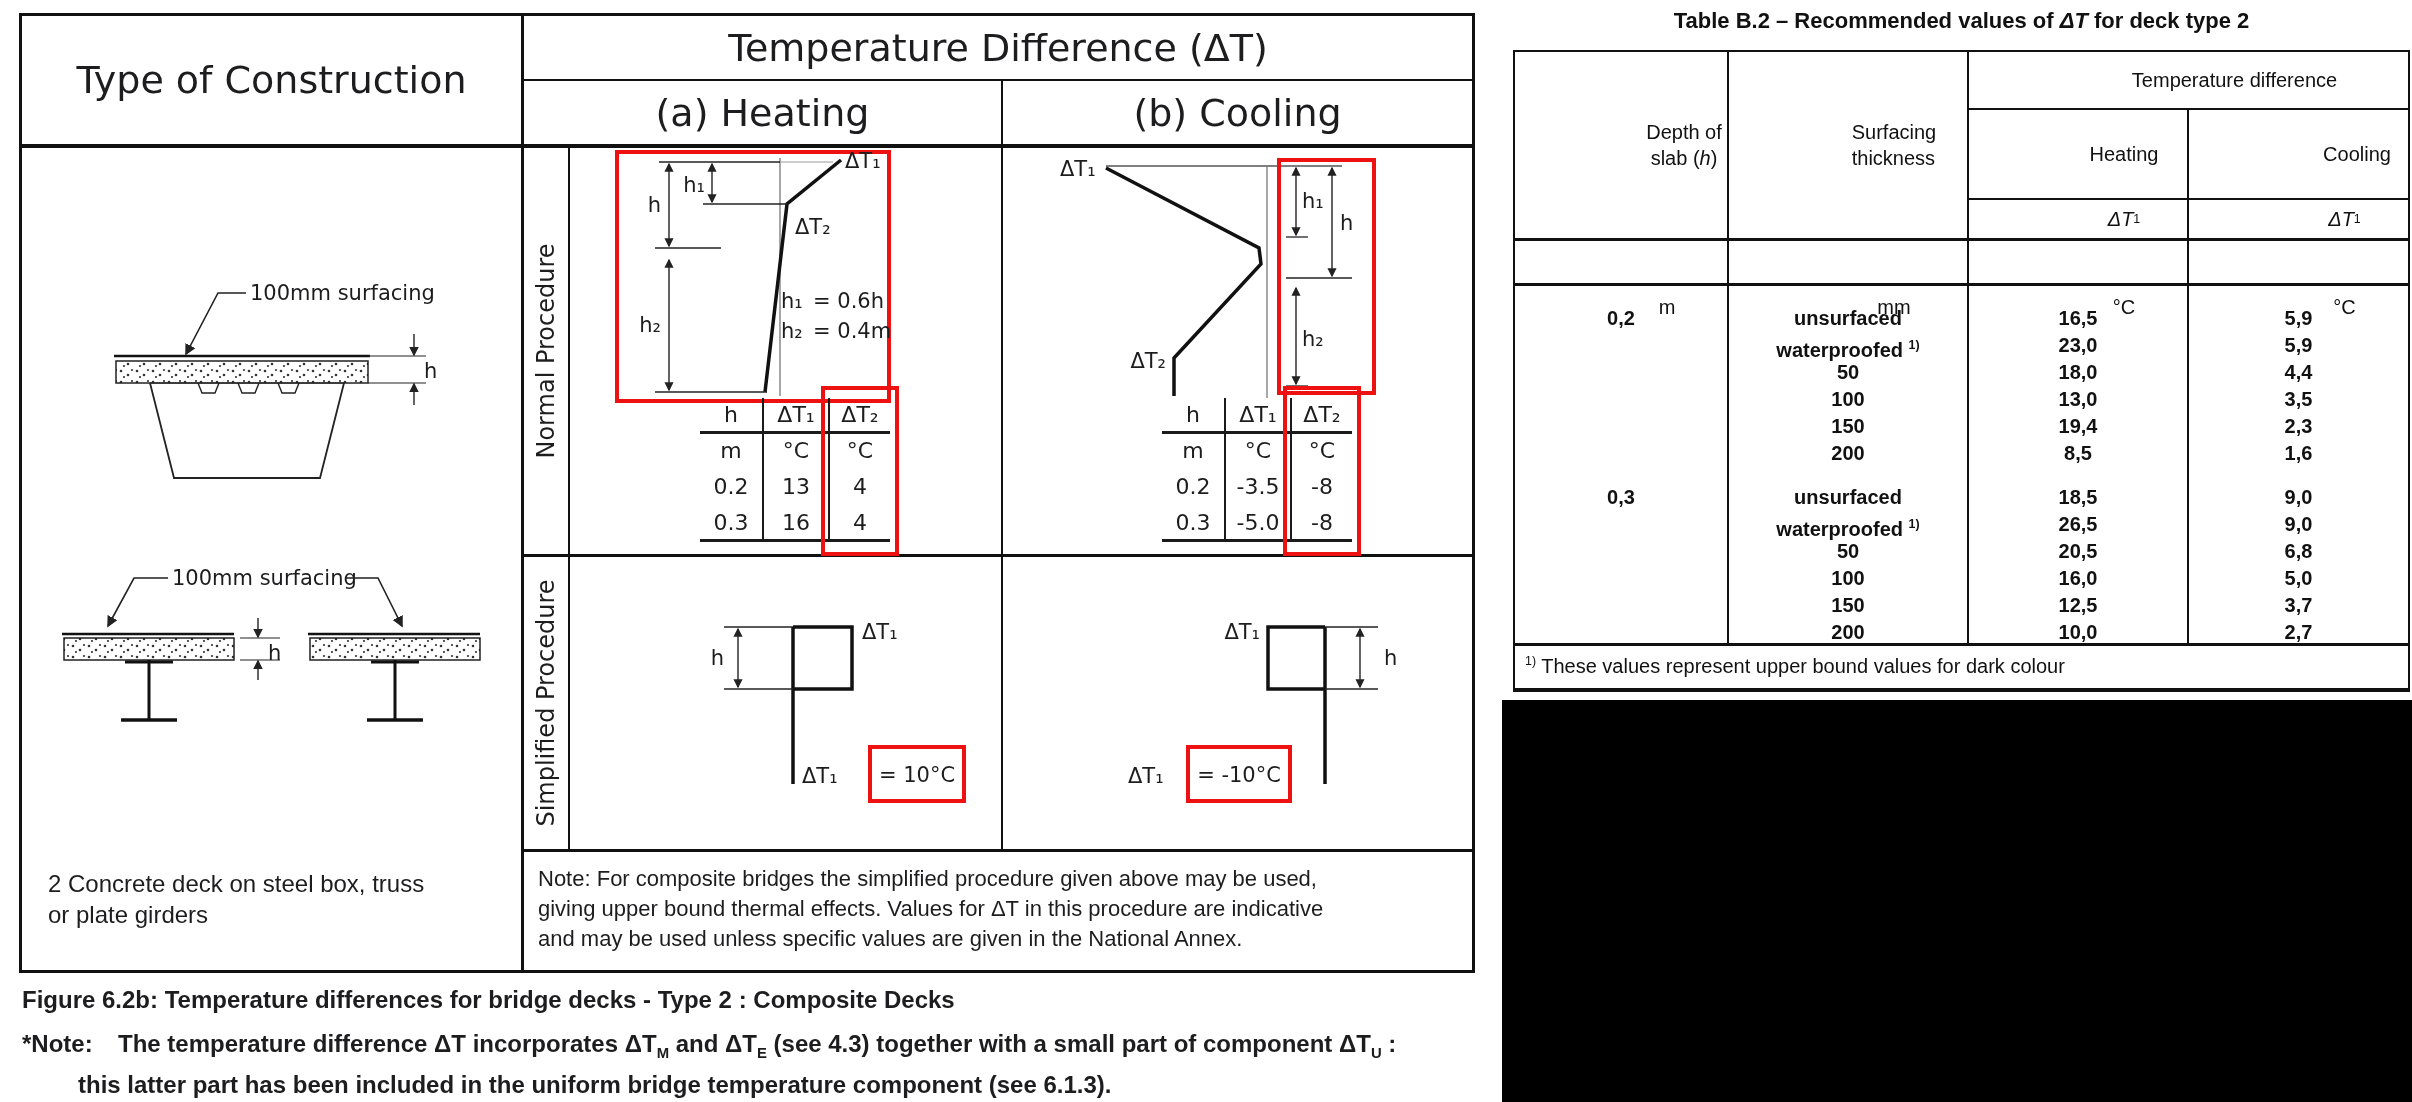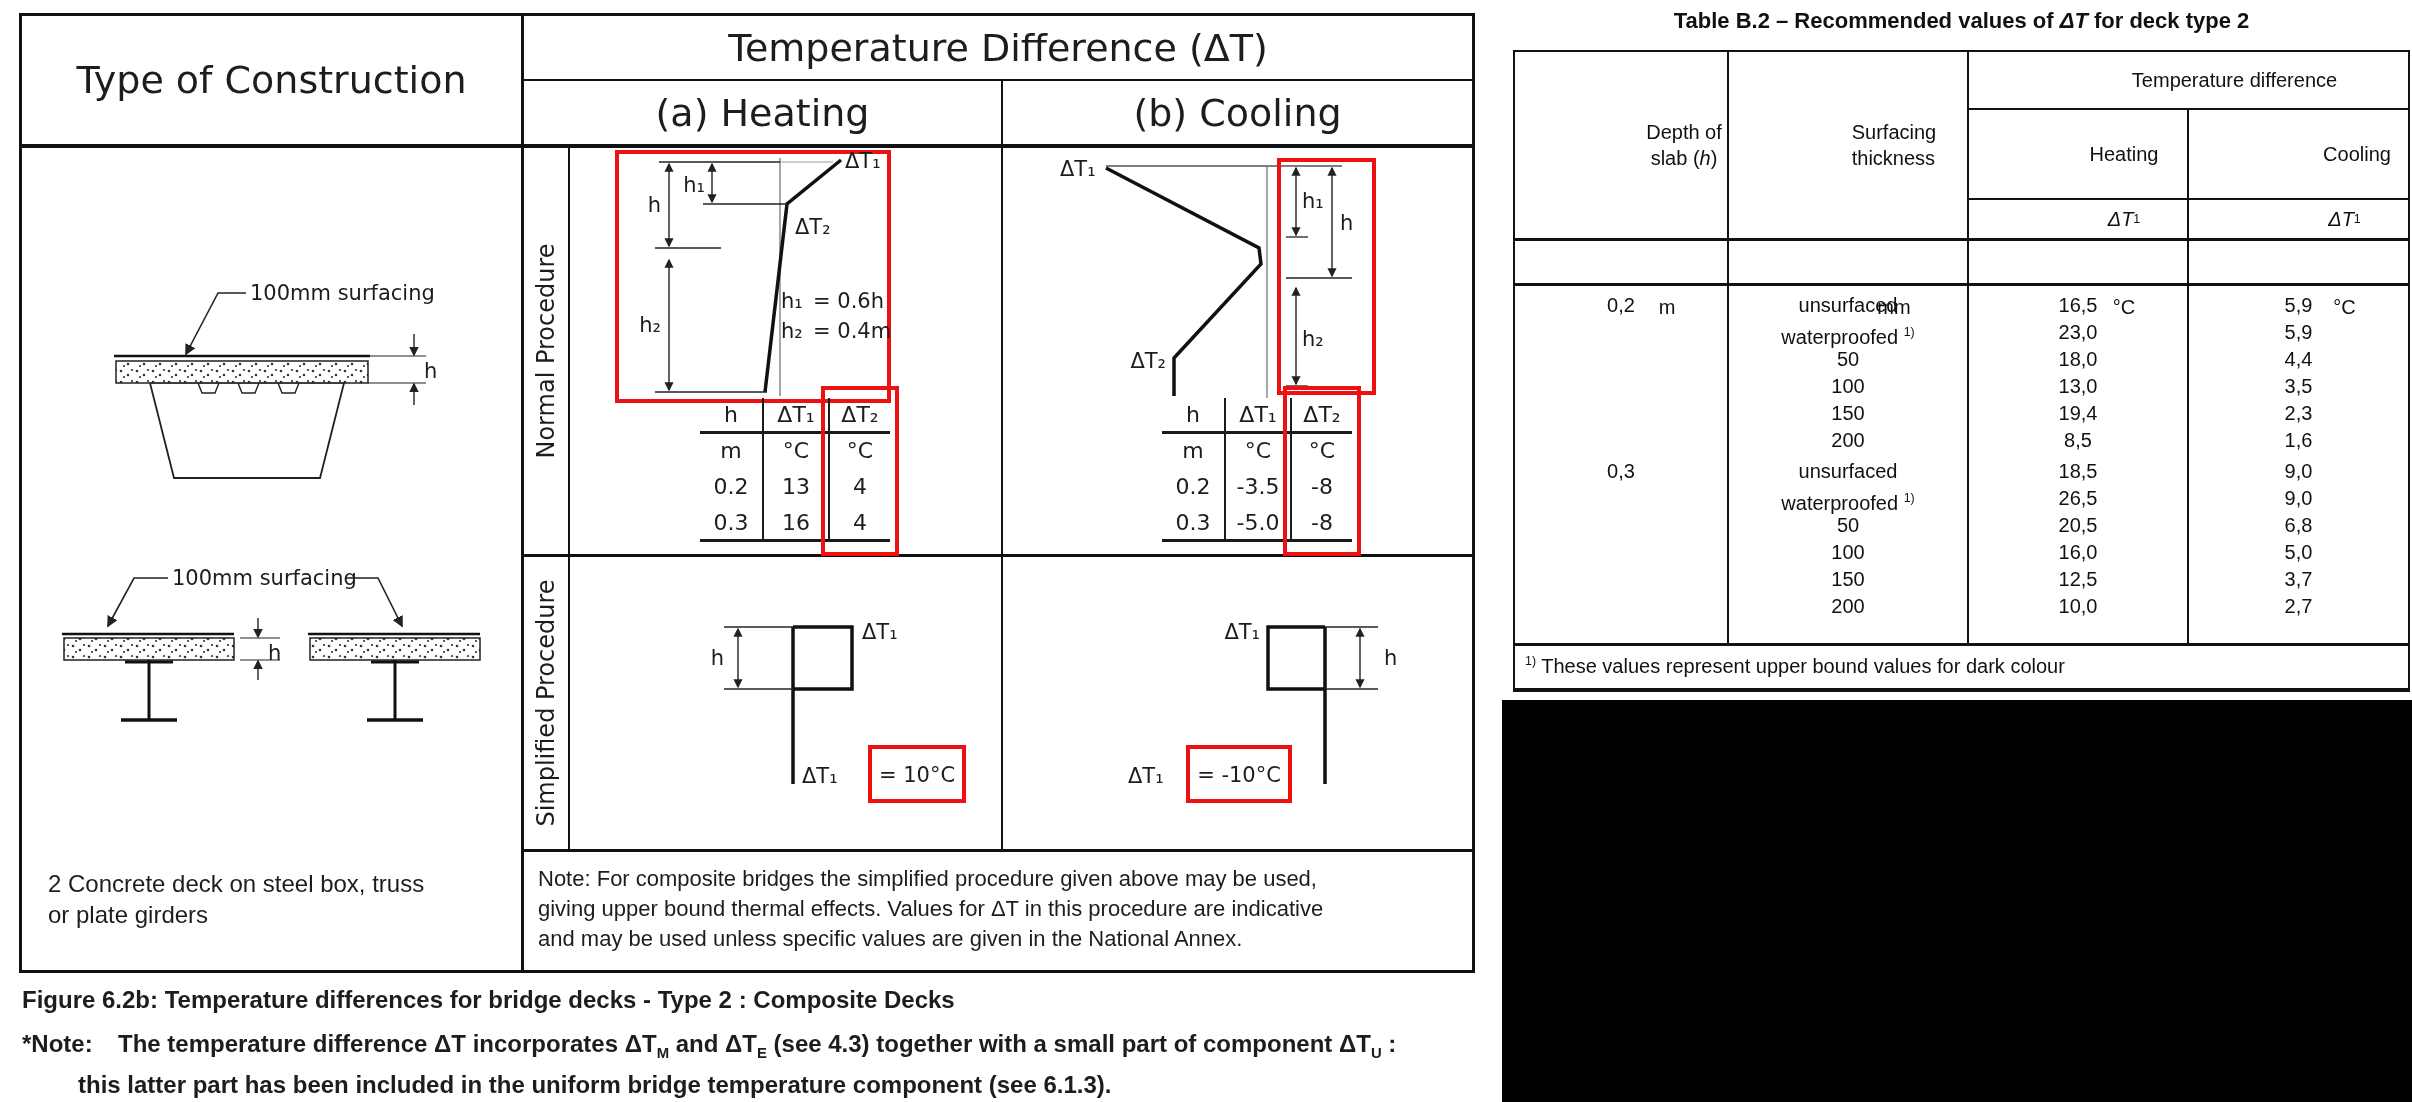--- a/index.html
+++ b/index.html
@@ -46,21 +46,21 @@
   #b2-title { position:absolute; left:1513px; top:8px; width:897px; text-align:center;
               font-family:"Liberation Sans", sans-serif; font-weight:bold; font-size:22px; color:#111; }
   #b2-table { position:absolute; left:1513px; top:50px; width:897px; height:642px;
               border:2.5px solid #111; border-bottom-width:4px;
               font-family:"Liberation Sans", sans-serif; font-size:20px; color:#111; }
   .b2line { position:absolute; background:#111; }
   .b2-cell { position:absolute; display:flex; align-items:center; justify-content:center;
              line-height:26px;margin-left:46px; }
   .b2-cell.col { flex-direction:column;padding-left:34px; }
   .b2-datacol { position:absolute; top:236px; height:355px; }
-  .b2-group { margin-top:4px; }
+  .b2-group { margin-top:17px;font-weight:bold; }
   .b2-line { height:27px; line-height:27px; text-align:center; }
   #b2-footnote { position:absolute; left:0; top:594px; width:100%; padding:8px 16px 0 10px;
                  font-size:20px; }
 
   #black-box { position:absolute; left:1502px; top:700px; width:910px; height:402px; background:#000; }
 </style>
 </head>
 <body>
 
 <div id="fig-table">

